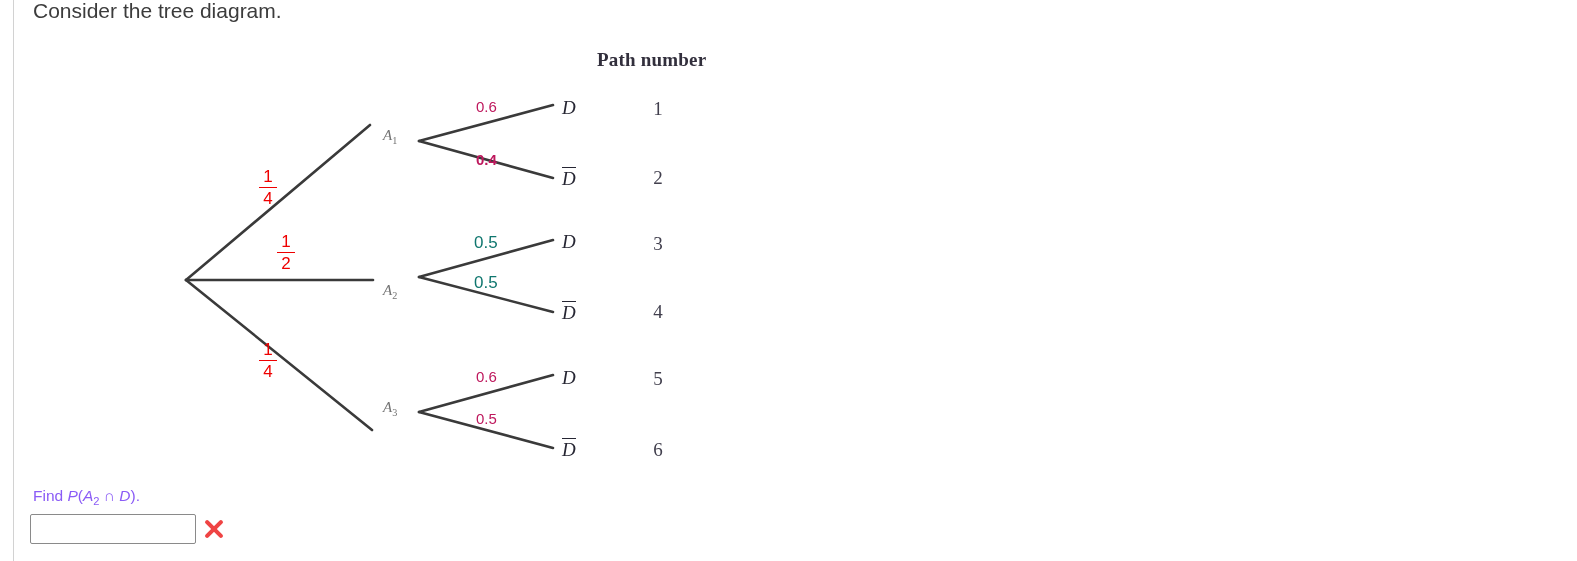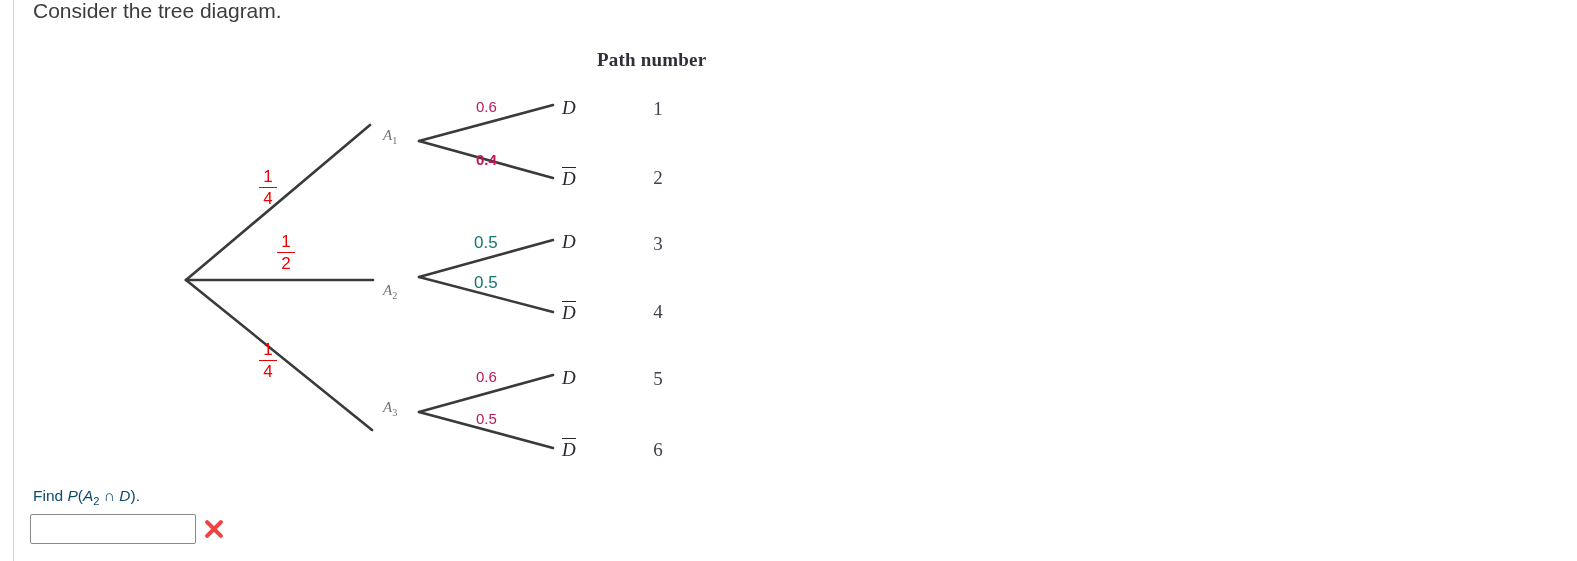--- a/index.html
+++ b/index.html
@@ -115,21 +115,21 @@
   .frac .num { display: block; line-height: 17px; }
   .frac .bar { display: block; height: 0; border-top: 1.6px solid #ee0000; margin: 2px 0 2px 0; }
   .frac .den { display: block; line-height: 17px; }
 
   
   #question-line {
     position: absolute;
     left: 33px;
     top: 487px;
     font-size: 15.5px;
-    color: #0c4a6e;
+    color: #8b5cf6;
     white-space: nowrap;
   }
   #question-line .mathvar {
     font-style: italic;
   }
   #question-line sub {
     font-size: 0.72em;
     font-style: normal;
   }
   #answer-input {

